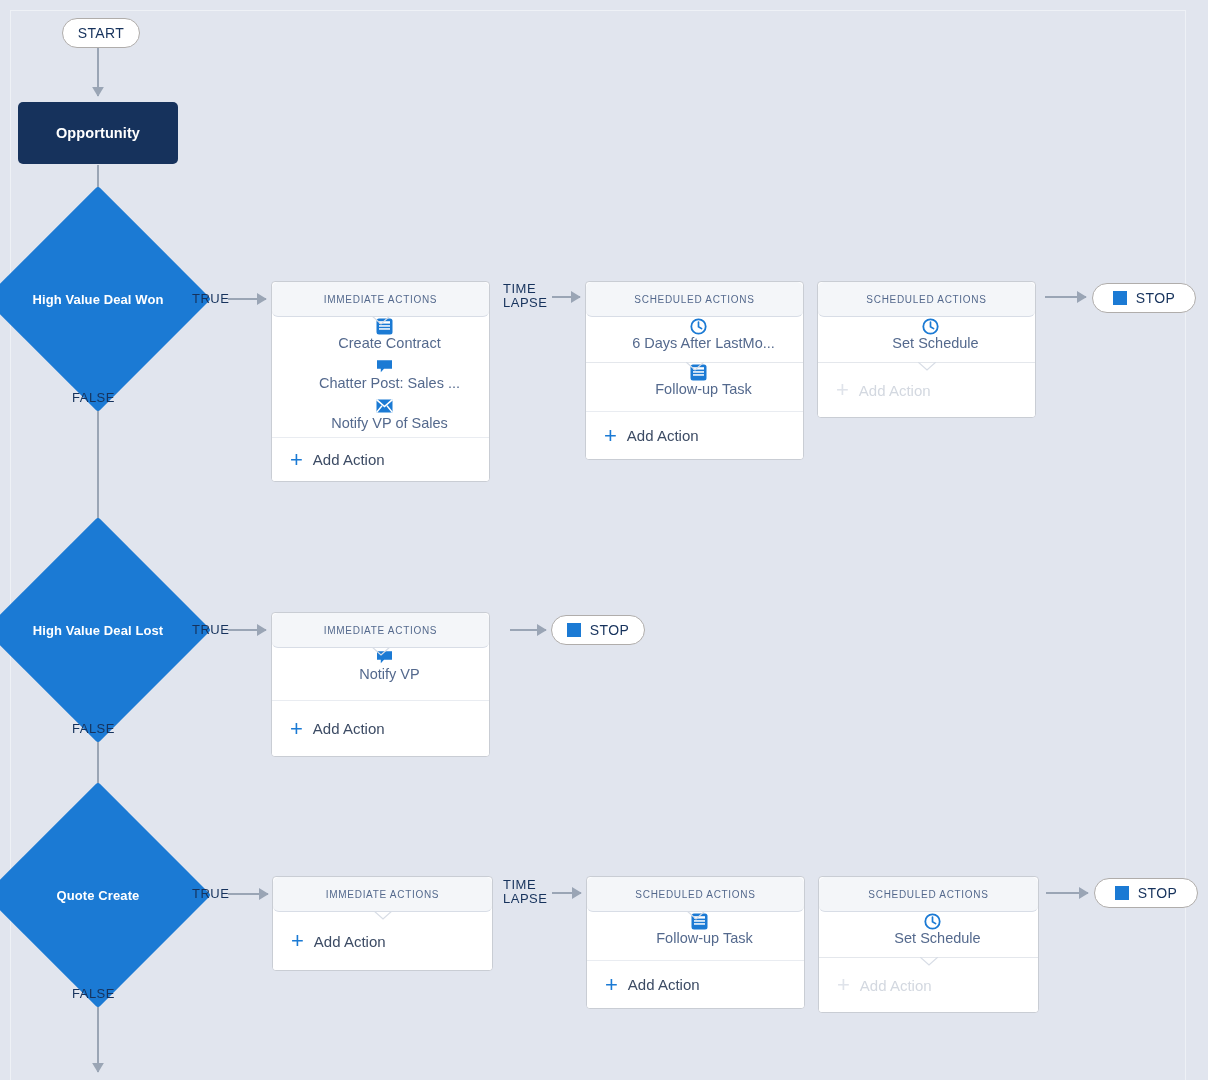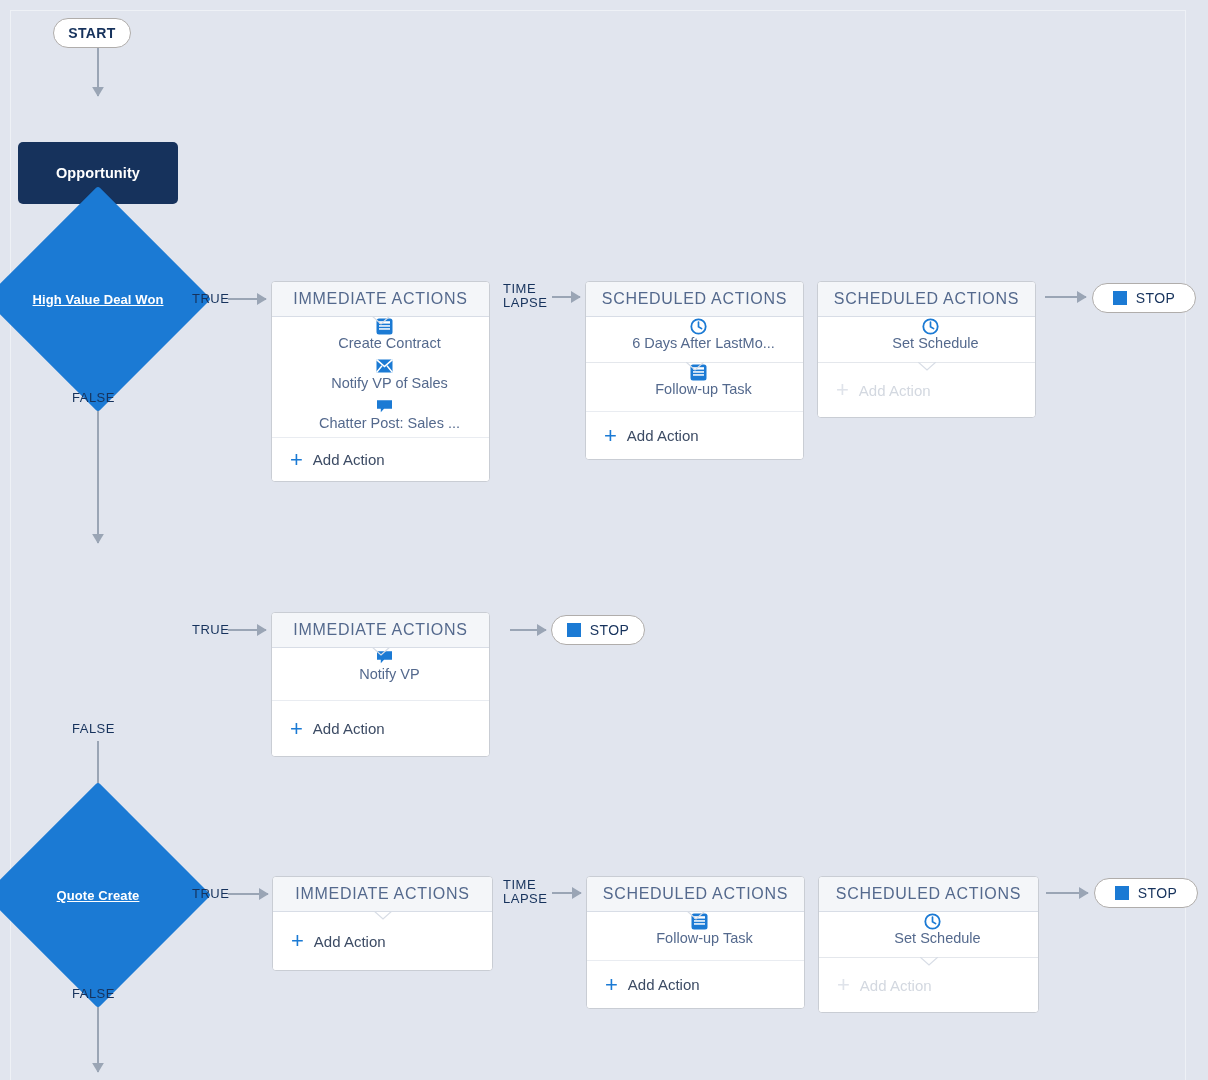--- a/index.html
+++ b/index.html
@@ -91,41 +91,41 @@
     width: 148px; height: 160px;
     display: flex;
     align-items: center;
     justify-content: center;
     text-align: left;
     color: #ffffff;
     font-size: 13px;
     font-weight: bold;
     line-height: 15px;
     letter-spacing: 0.1px;
-    text-decoration: underline;
   }
 
   
   .card {
     background: #ffffff;
     border: 1px solid #c9cdd4;
     border-radius: 4px;
     box-sizing: border-box;
     overflow: hidden;
   }
   .card-header {
     background: #f4f6f9;
     border-bottom: 1px solid #d8dde6;
     height: 34px;
     display: flex;
     align-items: center;
     justify-content: center;
     color: #54698d;
-    font-size: 16px;
+    font-size: 10px;
     letter-spacing: 0.7px;
+    border-radius: 6px;
   }
   .card-body { position: relative; background:#fff; }
 
   .row {
     position: relative;
     display: flex;
     align-items: center;
     height: 40px;
     padding: 0 0 0 18px;
     color: #54698d;
@@ -228,25 +228,25 @@
 
     <line x1="510" y1="630" x2="546" y2="630" stroke="#9aa5b5" stroke-width="2" marker-end="url(#ah)"></line>
 
     <line x1="228" y1="894" x2="268" y2="894" stroke="#9aa5b5" stroke-width="2" marker-end="url(#ah)"></line>
 
     <line x1="552" y1="893" x2="581" y2="893" stroke="#9aa5b5" stroke-width="2" marker-end="url(#ah)"></line>
 
     <line x1="1046" y1="893" x2="1088" y2="893" stroke="#9aa5b5" stroke-width="2" marker-end="url(#ah)"></line>
   </svg>
 
-  <div class="node pill" style="left:53px; top:18px; width:78px;font-weight:bold;">
+  <div class="node pill" style="left:62px; top:18px; width:78px;">
     <span>START</span>
   </div>
 
-  <div class="node objbox" style="left:18px; top:102px; width:160px; height:62px;margin-top:40px;">
+  <div class="node objbox" style="left:18px; top:102px; width:160px; height:62px;">
     <span>Opportunity</span>
   </div>
 
   <div class="node diamond-wrap" style="left:18px; top:219px;">
     <div class="diamond-shape"></div>
     <div class="diamond-label">High Value Deal Won</div>
   </div>
   <div class="label-sm" style="left:192px; top:292px;">TRUE</div>
   <div class="label-sm" style="left:72px; top:391px;">FALSE</div>
 
@@ -266,38 +266,38 @@
             <rect x="3" y="3.2" width="11" height="2.4" fill="#ffffff"></rect>
             <rect x="3" y="7.2" width="11" height="1.5" fill="#ffffff"></rect>
             <rect x="3" y="10.2" width="11" height="1.5" fill="#ffffff"></rect>
           </svg>
         </span>
         <span>Create Contract</span>
       </div>
 
       <div class="row">
         <span class="ico">
+          <svg width="17" height="17" viewBox="0 0 17 17">
+            <path d="M1,2.2 h15 v8.6 h-8 l-3.2,3.4 v-3.4 h-3.8 z" fill="#1b7ad4"></path>
+          </svg>
+        </span>
+        <span>Chatter Post: Sales ...</span>
+      </div>
+
+      <div class="row">
+        <span class="ico">
           <svg width="17" height="14" viewBox="0 0 17 14">
             <rect x="0.5" y="0.5" width="16" height="13" fill="#1b7ad4"></rect>
             <path d="M0.5,0.5 L8.5,7.5 L16.5,0.5" fill="none" stroke="#ffffff" stroke-width="1.6"></path>
             <path d="M0.5,13.5 L6,6.8 M16.5,13.5 L11,6.8" fill="none" stroke="#ffffff" stroke-width="1.4"></path>
           </svg>
         </span>
         <span>Notify VP of Sales</span>
       </div>
 
-      <div class="row">
-        <span class="ico">
-          <svg width="17" height="17" viewBox="0 0 17 17">
-            <path d="M1,2.2 h15 v8.6 h-8 l-3.2,3.4 v-3.4 h-3.8 z" fill="#1b7ad4"></path>
-          </svg>
-        </span>
-        <span>Chatter Post: Sales ...</span>
-      </div>
-
 
       <div class="addaction" style="border-top:1px solid #e9ecf1;">
         <span class="plus">+</span>
         <span>Add Action</span>
       </div>
     </div>
   </div>
 
   <div class="label-sm" style="left:503px; top:282px;">TIME
 LAPSE</div>
@@ -359,20 +359,24 @@
         <span>Add Action</span>
       </div>
     </div>
   </div>
 
   <div class="node pill" style="left:1092px; top:283px; width:104px;">
     <span class="stop-square"></span>
     <span>STOP</span>
   </div>
 
+  <div class="node diamond-wrap" style="left:18px; top:550px;">
+    <div class="diamond-shape"></div>
+    <div class="diamond-label">High Value Deal Lost</div>
+  </div>
   <div class="label-sm" style="left:192px; top:623px;">TRUE</div>
   <div class="label-sm" style="left:72px; top:722px;">FALSE</div>
 
   <div class="node card" style="left:271px; top:612px; width:219px;">
     <div class="card-header">IMMEDIATE ACTIONS</div>
     <div class="card-body">
       <div class="row" style="height:52px;">
         <span class="notch">
           <svg width="18" height="9">
               <path d="M0,0 L9,8 L18,0" fill="none" stroke="#d8dde6" stroke-width="1.3"></path>

